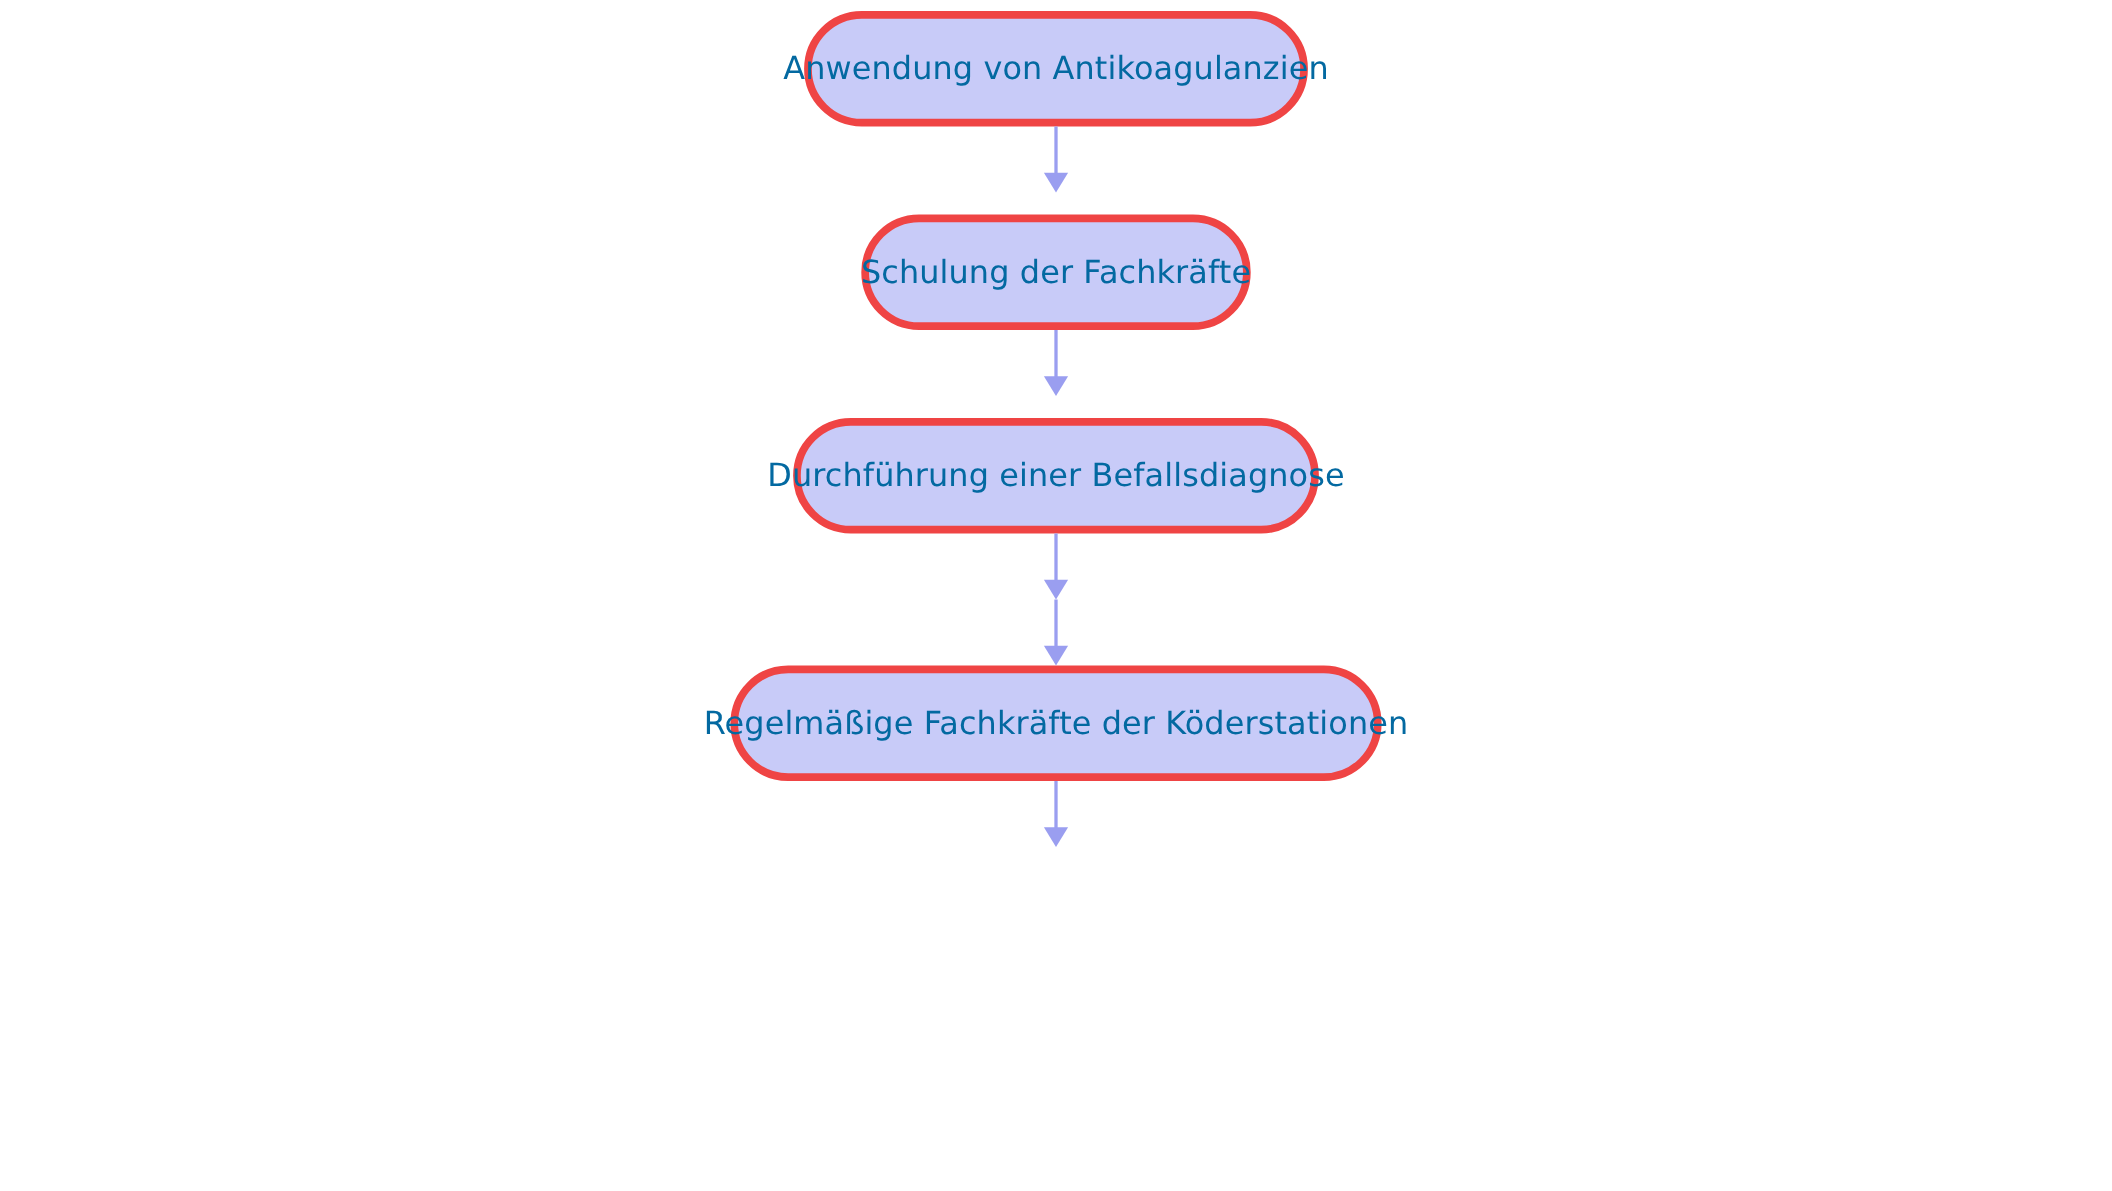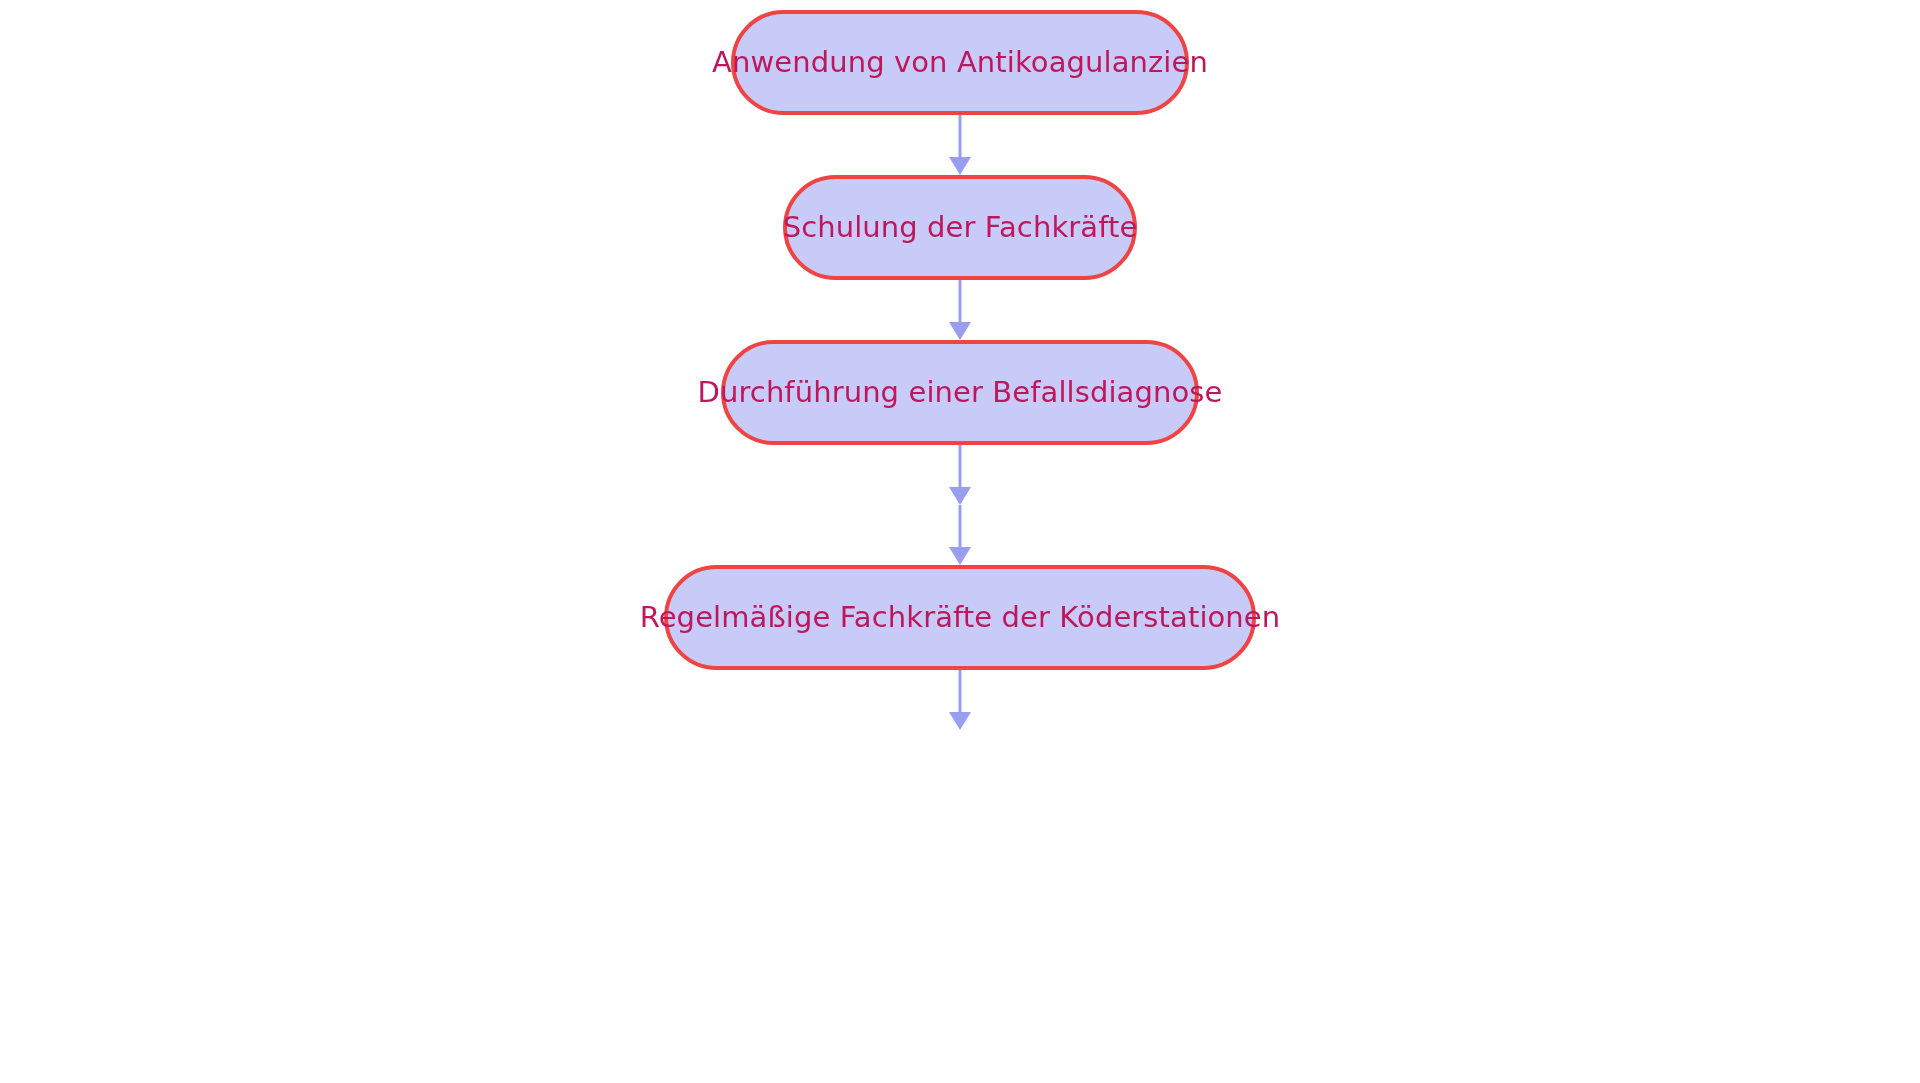--- a/index.html
+++ b/index.html
@@ -34,22 +34,22 @@
     justify-content: flex-start;
     padding-top: 10px;
     box-sizing: border-box;
   }
 
   .flow-node {
     box-sizing: border-box;
     height: 105px;
     border-radius: 9999px;
     background: #c8cbf8;
-    border: 4px solid #ef4444;
-    color: #be185d;
+    border: 7px solid #ef4444;
+    color: #0369a1;
     display: flex;
     align-items: center;
     justify-content: center;
     font-size: 29px;
     font-weight: 400;
     letter-spacing: 0.1px;
     line-height: 1;
     white-space: nowrap;
     padding: 0 34px;
     flex: 0 0 auto;
@@ -83,22 +83,22 @@
     transform: translateX(-50%);
     width: 0;
     height: 0;
     border-left: 11px solid transparent;
     border-right: 11px solid transparent;
     border-top: 18px solid #9a9ef0;
   }
 
   
   .w-n0 { width: 458px; }
-  .w-n1 { width: 354px; }
-  .w-n2 { width: 478px; }
+  .w-n1 { width: 354px; margin-top: 20px; }
+  .w-n2 { width: 478px; margin-top: 20px; }
   .w-n3 { width: 598px; }
   .w-n4 { width: 592px; }
   .w-n5 { width: 312px; }
 </style>
 </head>
 <body>
 
 <div id="flow-root">
   <div class="flow-column">
 

